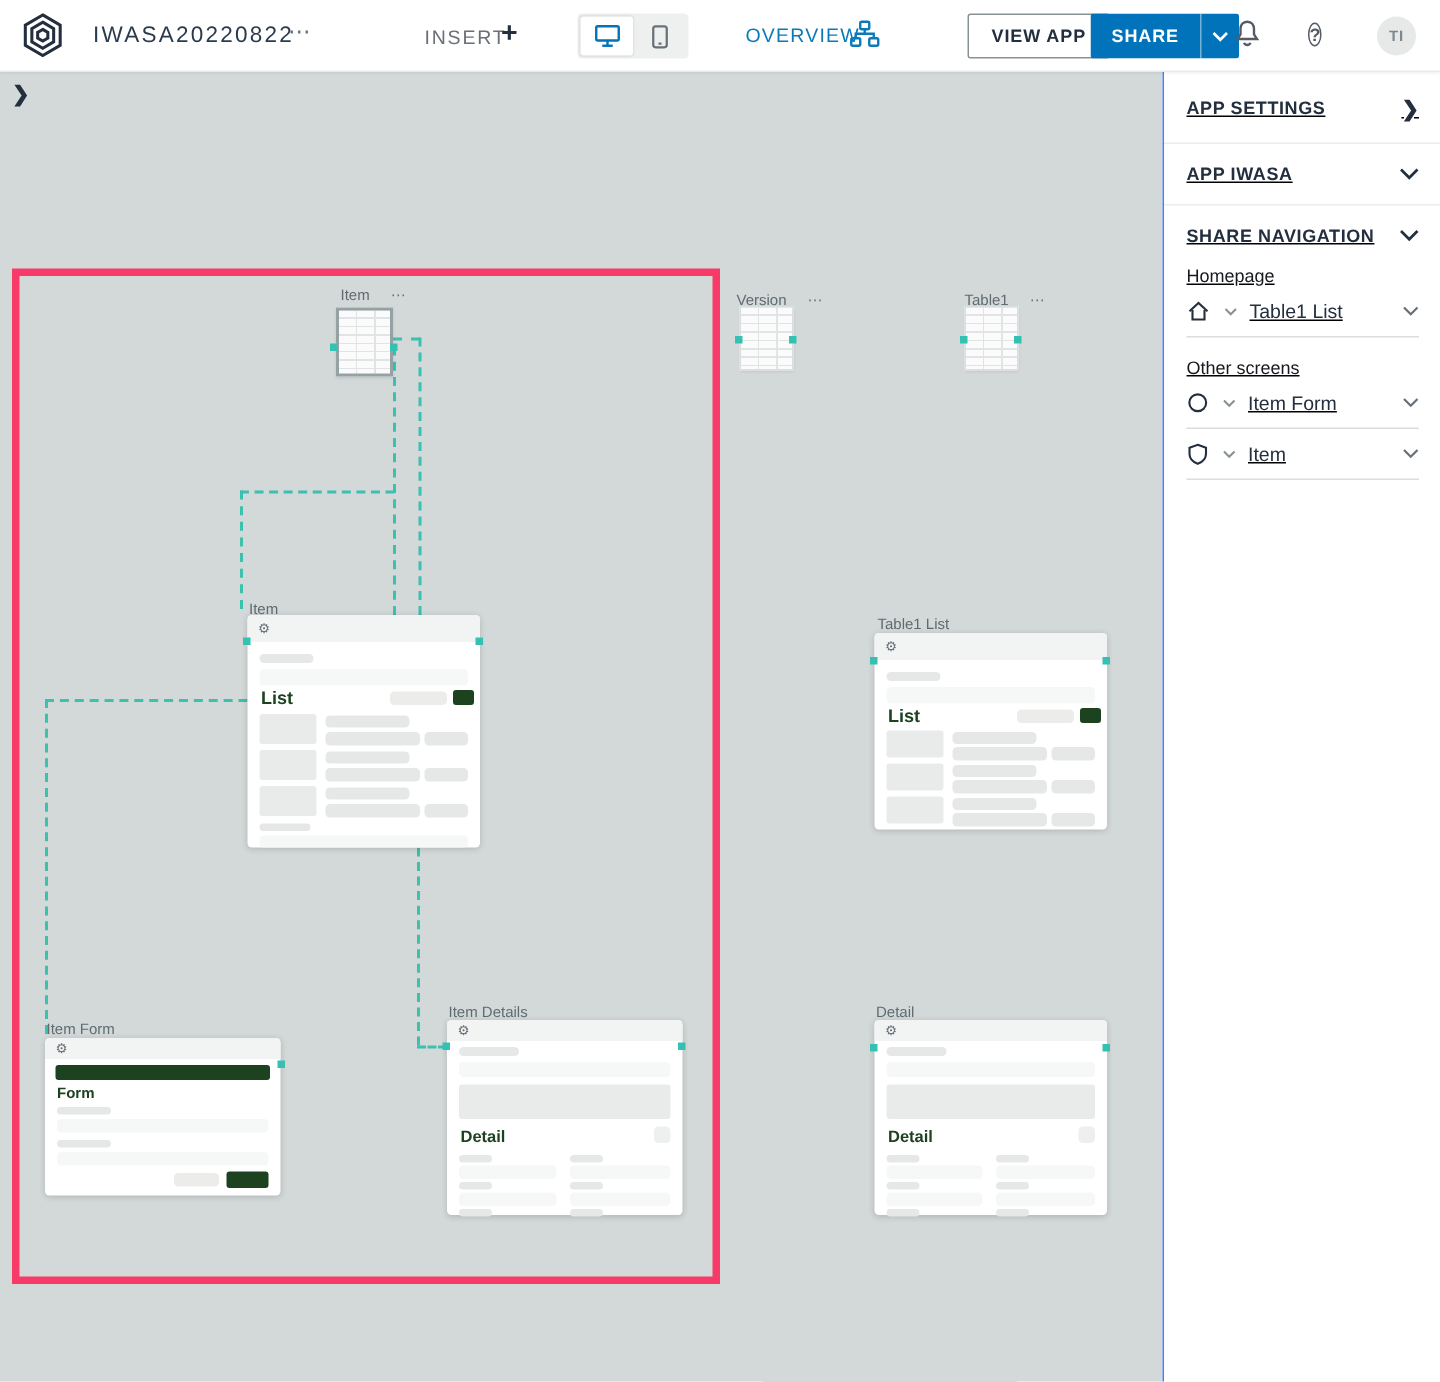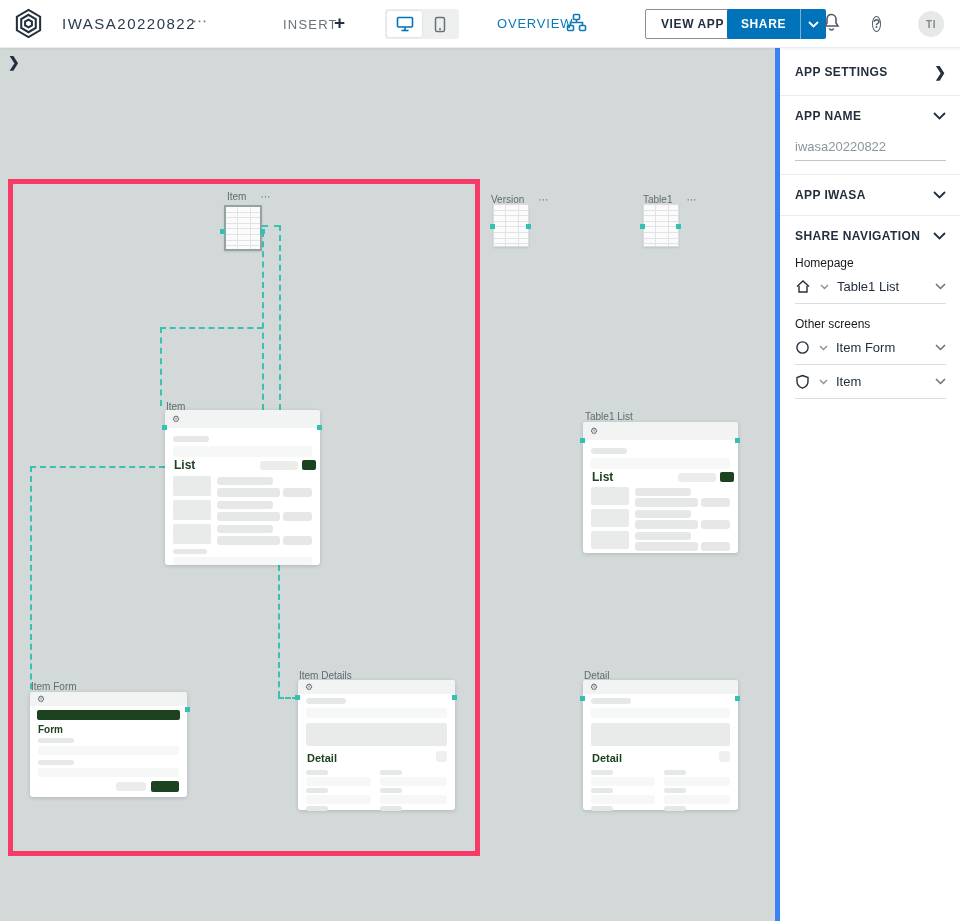--- a/index.html
+++ b/index.html
@@ -58,21 +58,21 @@
   .block { position:absolute; background:#e9ebeb; border-radius:2px; }
   .green-el { position:absolute; background:#1d4220; border-radius:2px; }
   .card-title { position:absolute; color:#1d4220; font-weight:bold; }
 
   .dash-v { position:absolute; width:0; border-left:2px dashed #3cc0b0; }
   .dash-h { position:absolute; height:0; border-top:2px dashed #3cc0b0; }
   .handle { position:absolute; width:5px; height:5px; background:#35c1b1; cursor:crosshair; z-index:5; }
 
   
   .sidebar { position:absolute; left:775px; top:48px; width:185px; height:873px; background:#fff;
-             border-left:5px solid #3b82f6; z-index:20; }
+             border-left:1px solid #3b82f6; z-index:20;text-decoration:underline; }
   .sb-section { border-bottom:1px solid #eaeded; padding:13px 14px 13px 15px; }
   .sb-header { display:flex; align-items:center; justify-content:space-between; cursor:pointer; }
   .sb-header .sb-title { font-size:12px; font-weight:bold; color:#232f3e; letter-spacing:.4px; }
   .sb-chevron-right { font-size:14px; font-weight:bold; color:#232f3e; }
   .name-input { width:100%; border:none; border-bottom:1px solid #c1c7c7; outline:none; margin-top:16px;
                 padding-bottom:6px; font-size:13px; color:#8b959b; font-family:"Liberation Sans", sans-serif; background:transparent; }
   .theme-row { display:flex; align-items:center; margin-top:13px; cursor:pointer; }
   .theme-tile { position:relative; width:77px; height:29px; border-radius:2px; overflow:hidden; flex:none; }
   .theme-name { position:absolute; left:5px; bottom:3px; color:#fff; font-size:11px; font-weight:bold; text-shadow:0 1px 1px rgba(0,0,0,.35); }
   .theme-bars { display:flex; flex-direction:column; gap:3px; margin-left:6px; flex:none; width:57px; }
@@ -305,29 +305,20 @@
 
 <div class="sidebar">
 
   <div class="sb-section" style="padding-top:16px; padding-bottom:15px;">
     <div class="sb-header">
       <span class="sb-title">APP SETTINGS</span>
       <span class="sb-chevron-right">❯</span>
     </div>
   </div>
 
-  <div class="sb-section">
-    <div class="sb-header">
-      <span class="sb-title">APP NAME</span>
-      <svg width="13" height="8" viewBox="0 0 13 8" fill="none" stroke="#232f3e" stroke-width="1.8">
-          <polyline points="1,1 6.5,6.5 12,1"></polyline>
-        </svg>
-    </div>
-    <input class="name-input" type="text" value="iwasa20220822" style="">
-  </div>
 
   <div class="sb-section">
     <div class="sb-header">
       <span class="sb-title">APP IWASA</span>
       <svg width="13" height="8" viewBox="0 0 13 8" fill="none" stroke="#232f3e" stroke-width="1.8">
           <polyline points="1,1 6.5,6.5 12,1"></polyline>
         </svg>
     </div>
   </div>
 

